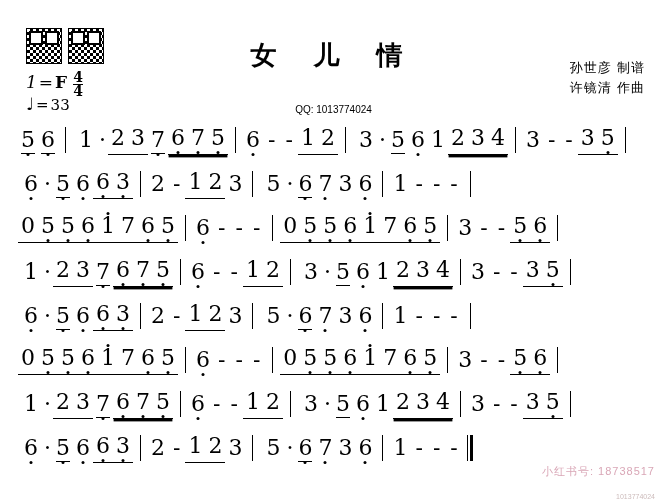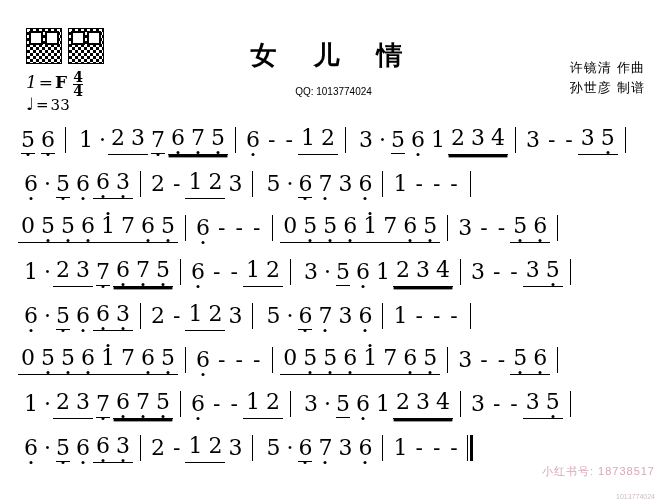--- a/index.html
+++ b/index.html
@@ -59,21 +59,21 @@
     text-align: center;
     font-size: 26px;
     font-weight: bold;
     letter-spacing: 14px;
     font-family: "DejaVu Serif", serif;
   }
   .subtitle {
     position: absolute;
     left: 0;
     right: 0;
-    top: 86px;
+    top: 104px;
     text-align: center;
     font-size: 10px;
     font-family: "Liberation Sans", sans-serif;
   }
 
   .credits {
     position: absolute;
     right: 22px;
     top: 58px;
     text-align: left;
@@ -246,22 +246,22 @@
 
   <div class="qr-block">
     <div class="qr"></div>
     <div class="qr"></div>
   </div>
 
   <div class="title">女 儿 情</div>
   <div class="subtitle">QQ: 1013774024</div>
 
   <div class="credits">
+    <div>孙世彦 制谱</div>
     <div>许镜清 作曲</div>
-    <div>孙世彦 制谱</div>
   </div>
 
   <div class="keysig">
     <span class="k1">1</span>
     <span class="eq">=</span>
     <span class="kf">F</span>
     <span class="meter">
       <span class="num">4</span>
       <span class="den">4</span>
     </span>

